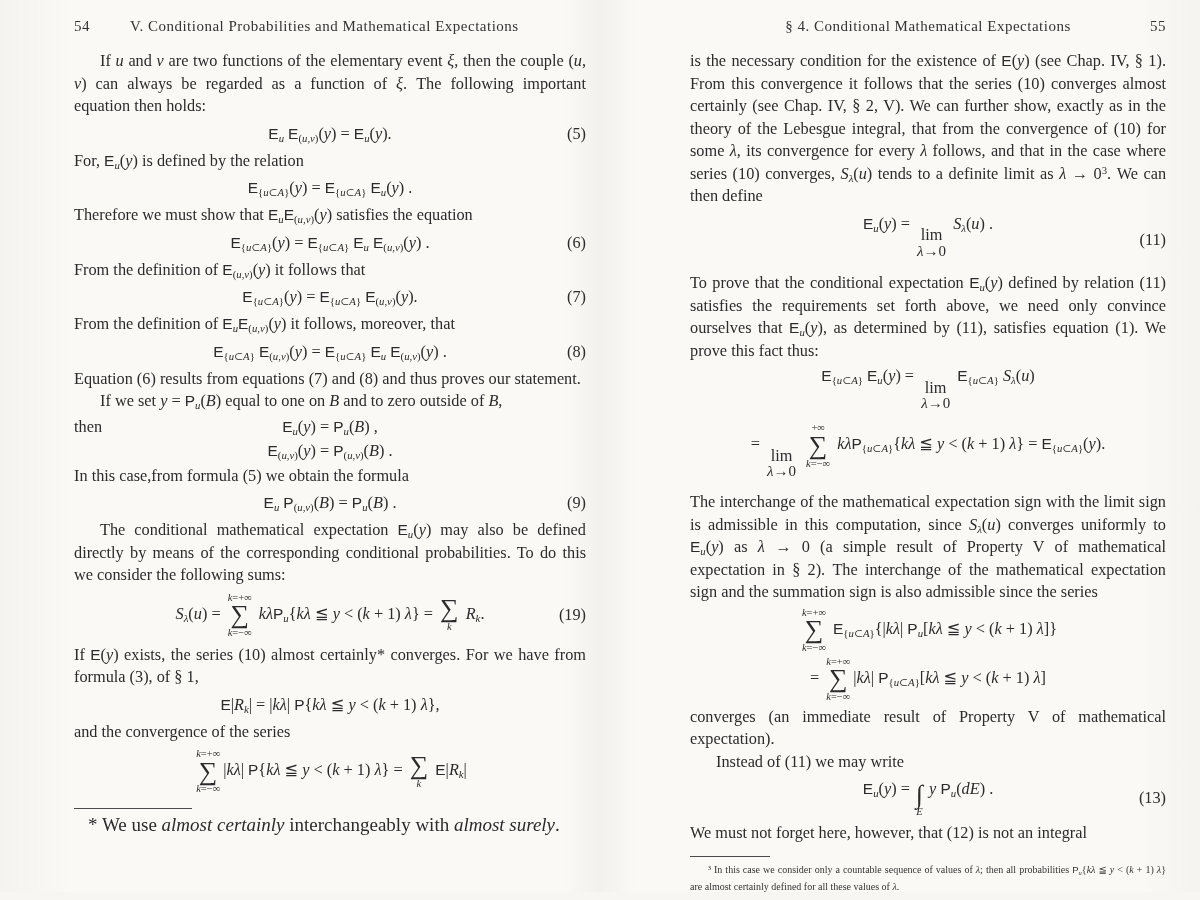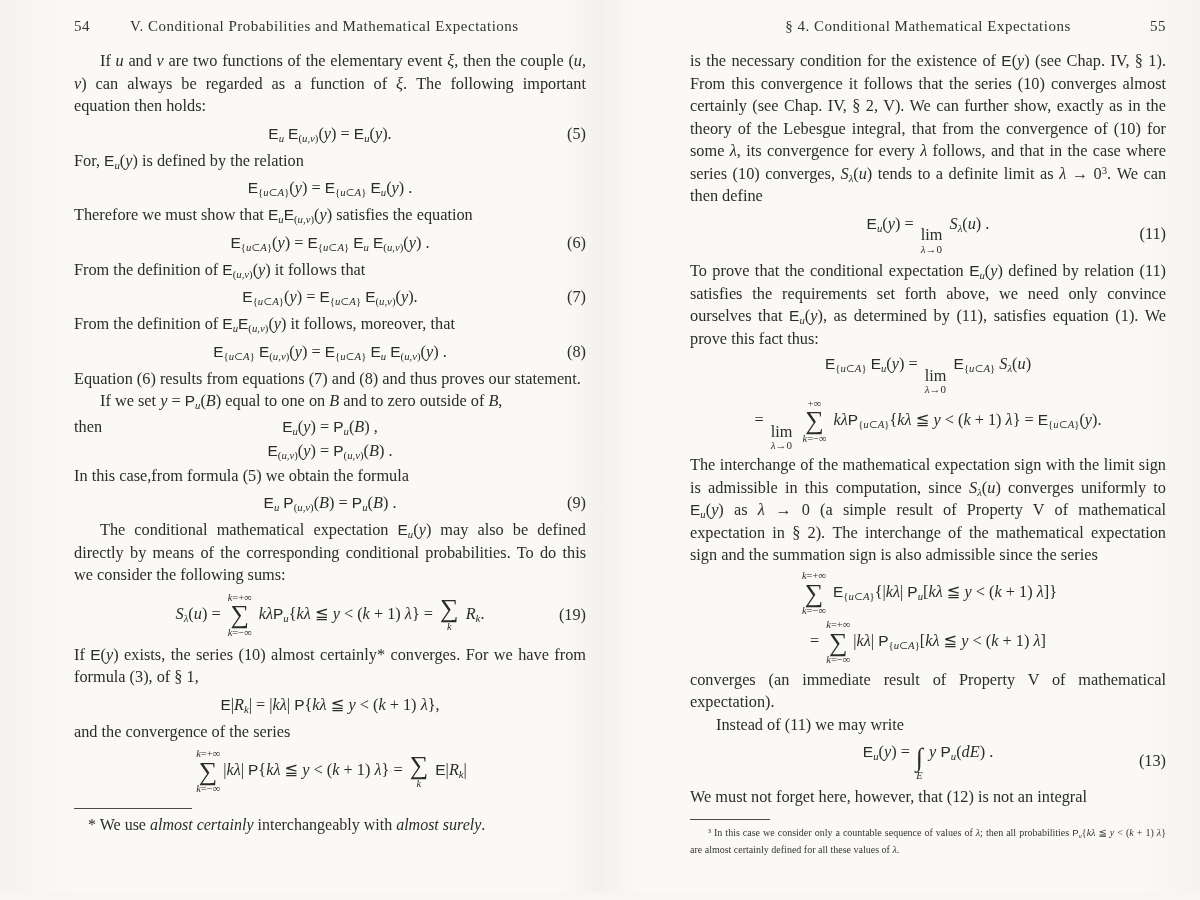--- a/index.html
+++ b/index.html
@@ -42,32 +42,32 @@
   .math .mn { font-style:normal; }
   .math .mop { font-family:"Liberation Sans","DejaVu Sans",sans-serif; font-size:95%; }
   .math sub { font-size:66%; vertical-align:-0.32em; line-height:1; }
   .math sup { font-size:66%; vertical-align:0.5em;  line-height:1; }
 
   .bigop { display:inline-flex; flex-direction:column; align-items:center;
            vertical-align:middle; line-height:1; margin:0 3px; }
   .bigop .oplim { font-size:10.5px; line-height:1.1; }
   .bigop .opsym { font-size:26px; line-height:.92; }
 
-  .limop { display:inline-flex; flex-direction:column; align-items:flex-start;
-           vertical-align:-0.72em; line-height:1; margin:0 3px; }
+  .limop { display:inline-flex; flex-direction:column; align-items:center;
+           vertical-align:-0.72em; line-height:1; margin:8px 3px; }
   .limop .limword { font-style:normal; }
-  .limop .oplim { font-size:11px; line-height:1.05; }
+  .limop .oplim { font-size:15px; line-height:1.05; }
 
   .intop { display:inline-flex; flex-direction:column; align-items:center;
            vertical-align:-0.55em; line-height:1; margin:0 2px; }
   .intop .intsym { font-size:26px; line-height:.9; }
   .intop .oplim { font-size:10.5px; font-style:italic; line-height:1.05; }
 
   .fnrule { border:none; border-top:1.3px solid #4a4a4a; width:118px; margin:13px 0 7px; }
-  .footnote { font-size:16px; line-height:18.5px; text-indent:14px; text-align:justify; }
+  .footnote { font-size:19px; line-height:18.5px; text-indent:14px; text-align:justify; }
   .right .fnrule { width:80px; margin:11px 0 5px; }
   .right .footnote { font-size:10px; line-height:16.8px; text-indent:18px; color:#343434; }
 </style>
 </head>
 <body style="color: rgb(43, 43, 43);">
 
 <div class="spread">
 
   <div class="page left">
     <div class="pagehead">

